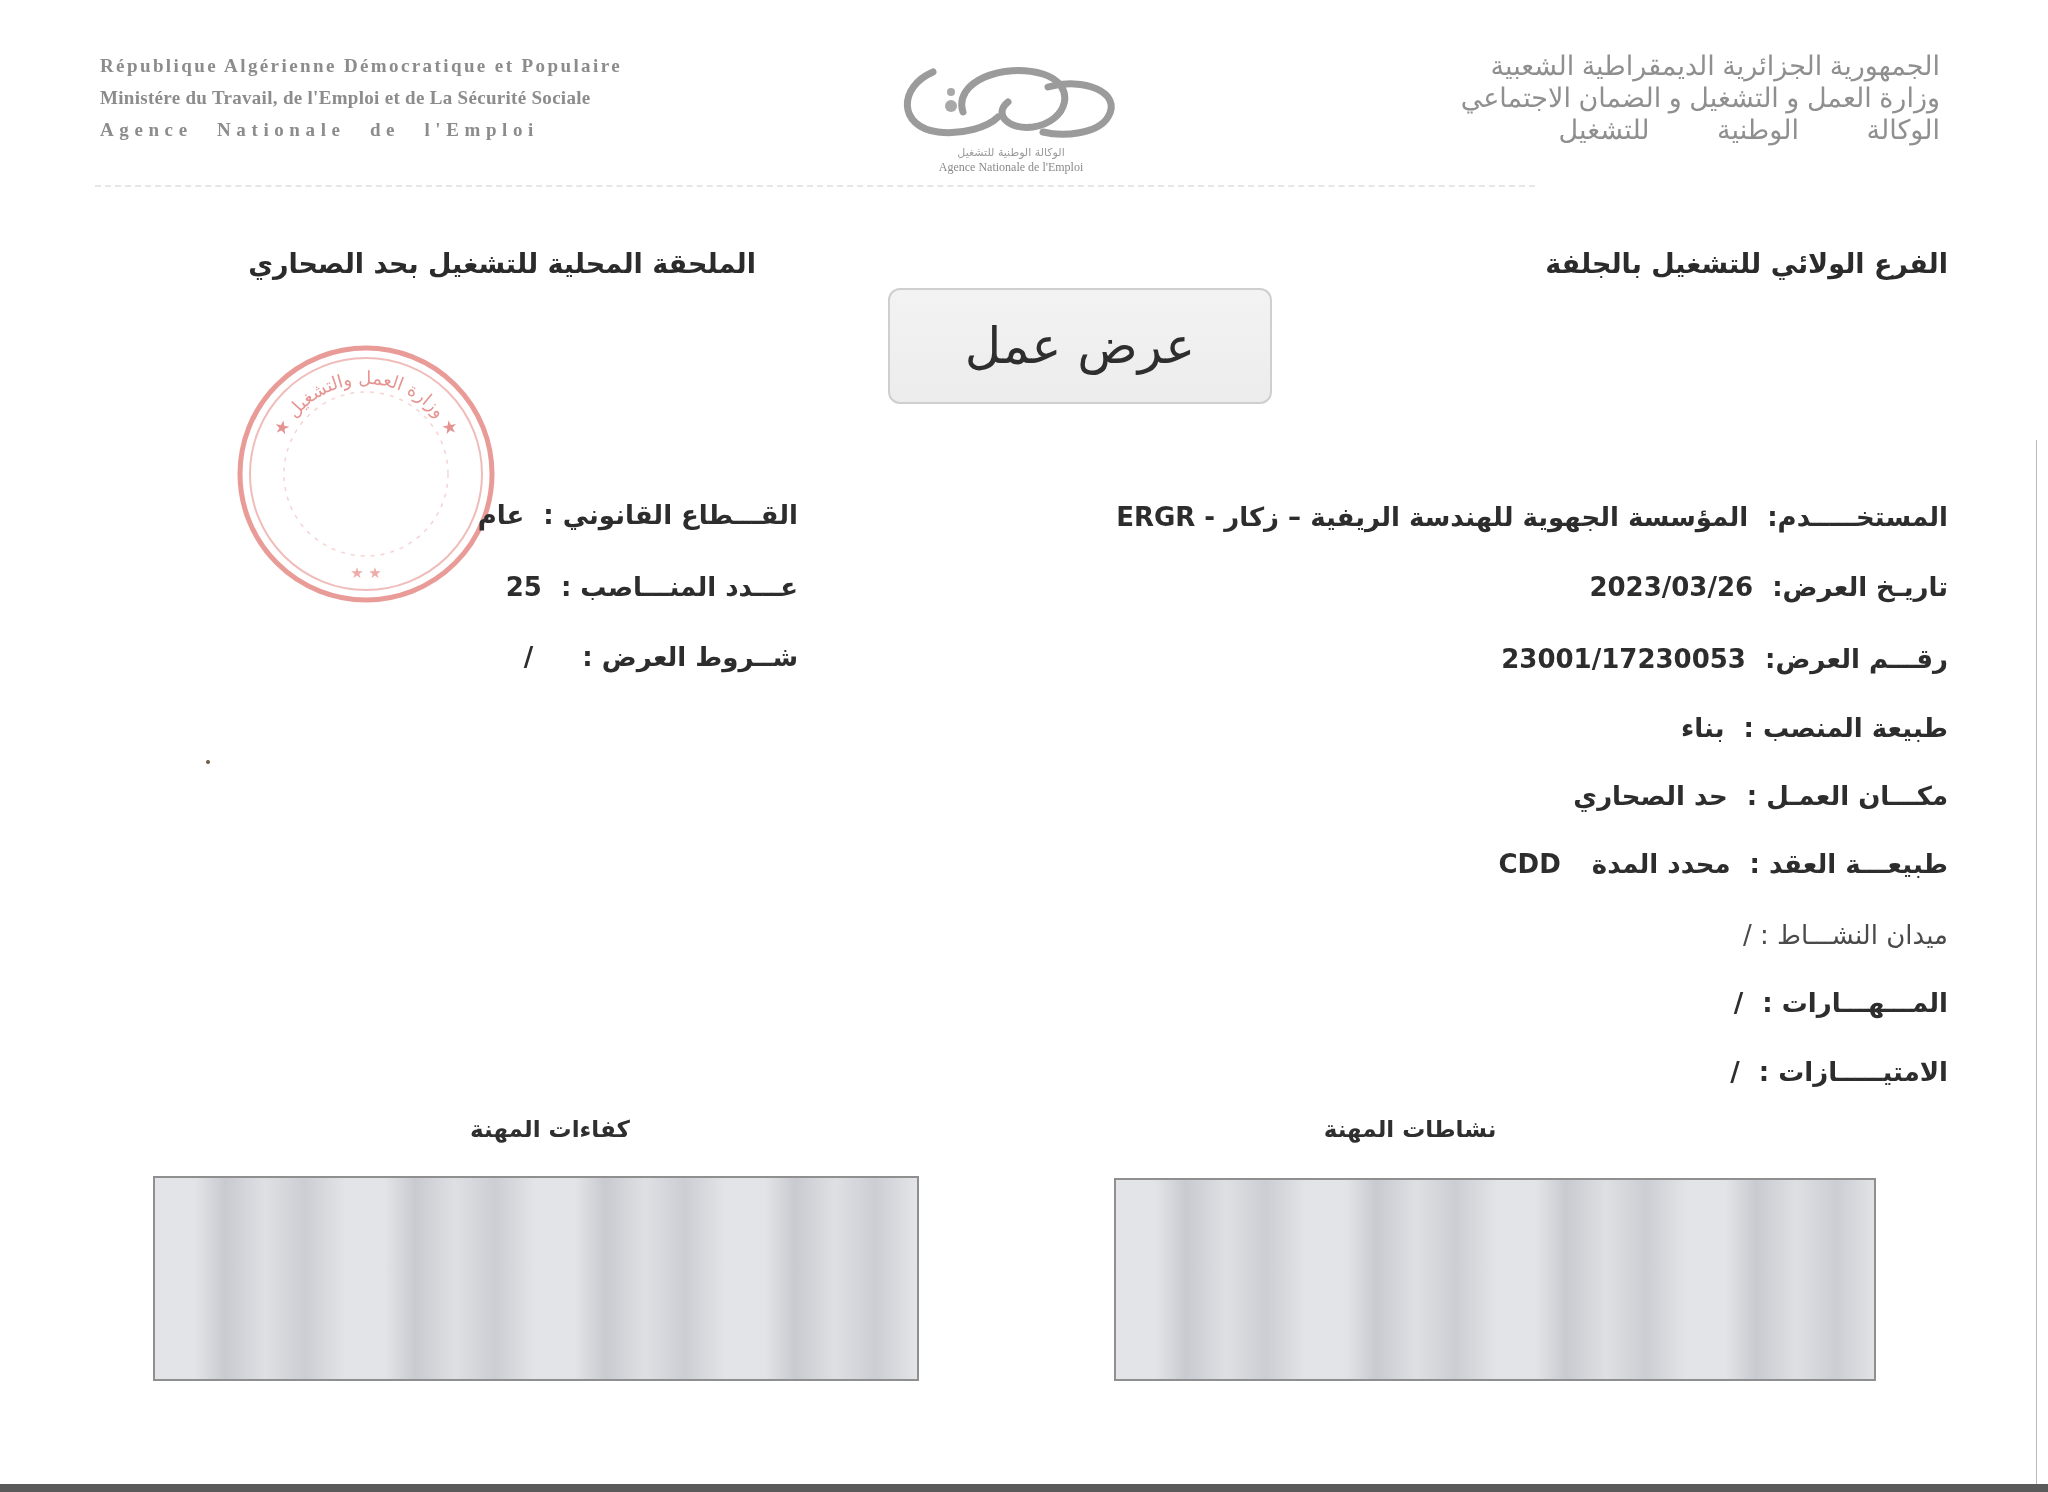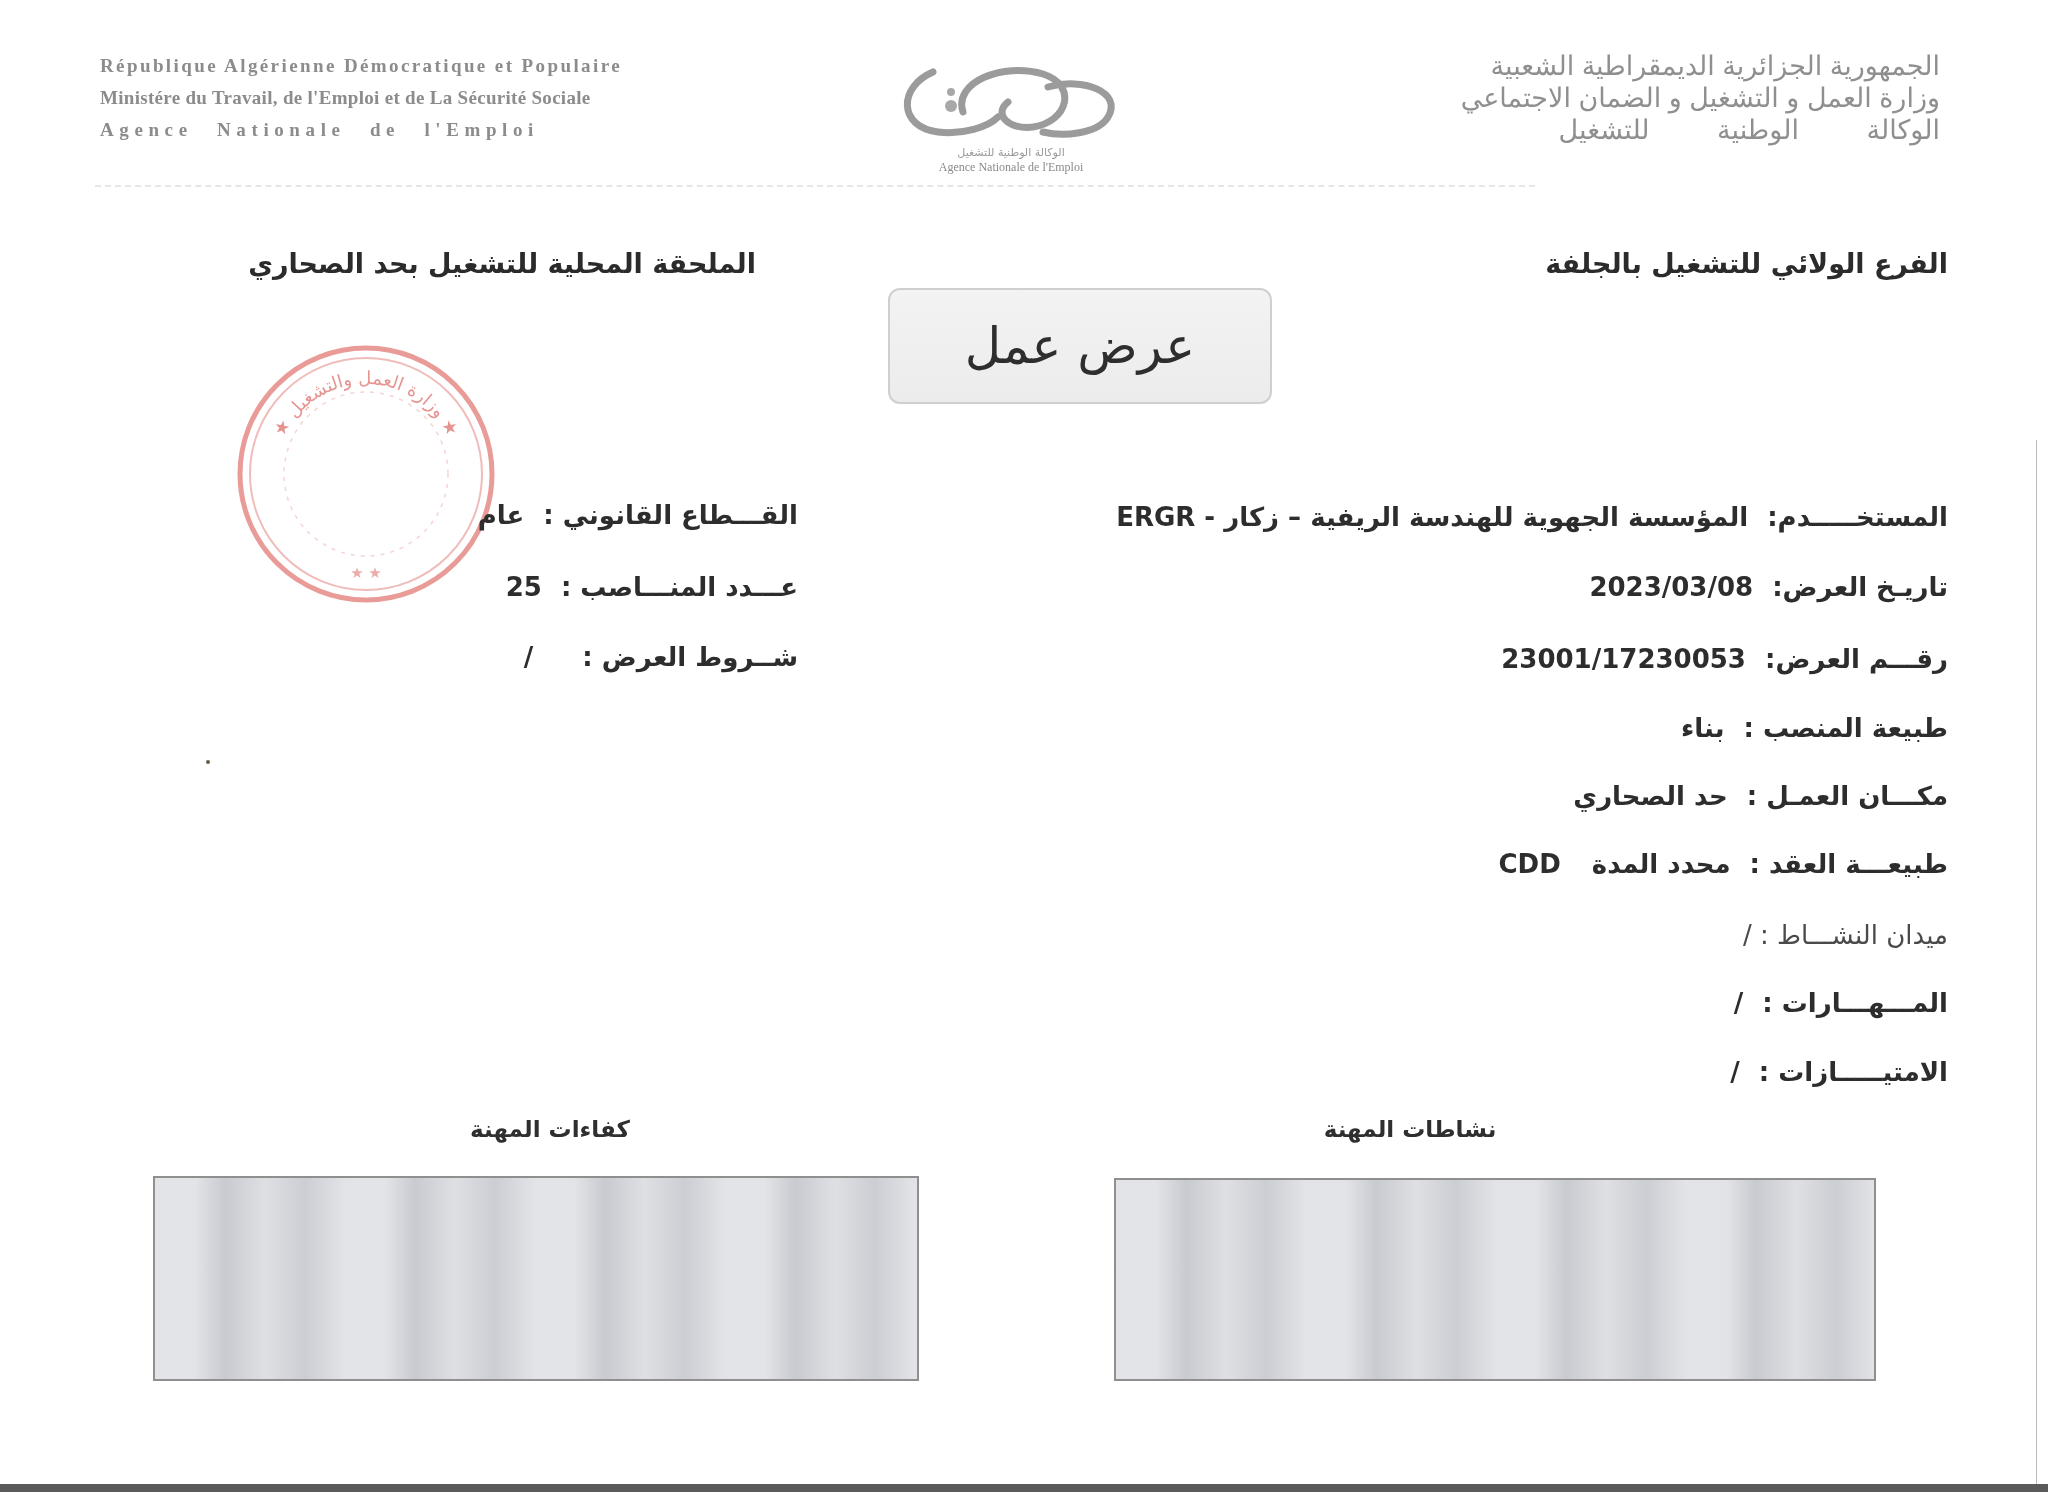--- a/index.html
+++ b/index.html
@@ -209,21 +209,21 @@
     <text x="134" y="238" font-size="15" fill="#e58a86" opacity="0.7" text-anchor="middle" font-family="DejaVu Sans, sans-serif">★ ★</text>
   </svg>
 </div>
 
 <div class="abs field right-col r1">
   <span>المستخـــــدم:</span>
   <span class="val">المؤسسة الجهوية للهندسة الريفية – زكار - ERGR</span>
 </div>
 <div class="abs field right-col r2">
   <span>تاريـخ العرض:</span>
-  <span class="val">2023/03/08</span>
+  <span class="val">2023/03/26</span>
 </div>
 <div class="abs field right-col r3">
   <span>رقـــم العرض:</span>
   <span class="val">23001/17230053</span>
 </div>
 <div class="abs field right-col r4">
   <span>طبيعة المنصب :</span>
   <span class="val">بناء</span>
 </div>
 <div class="abs field right-col r5">

